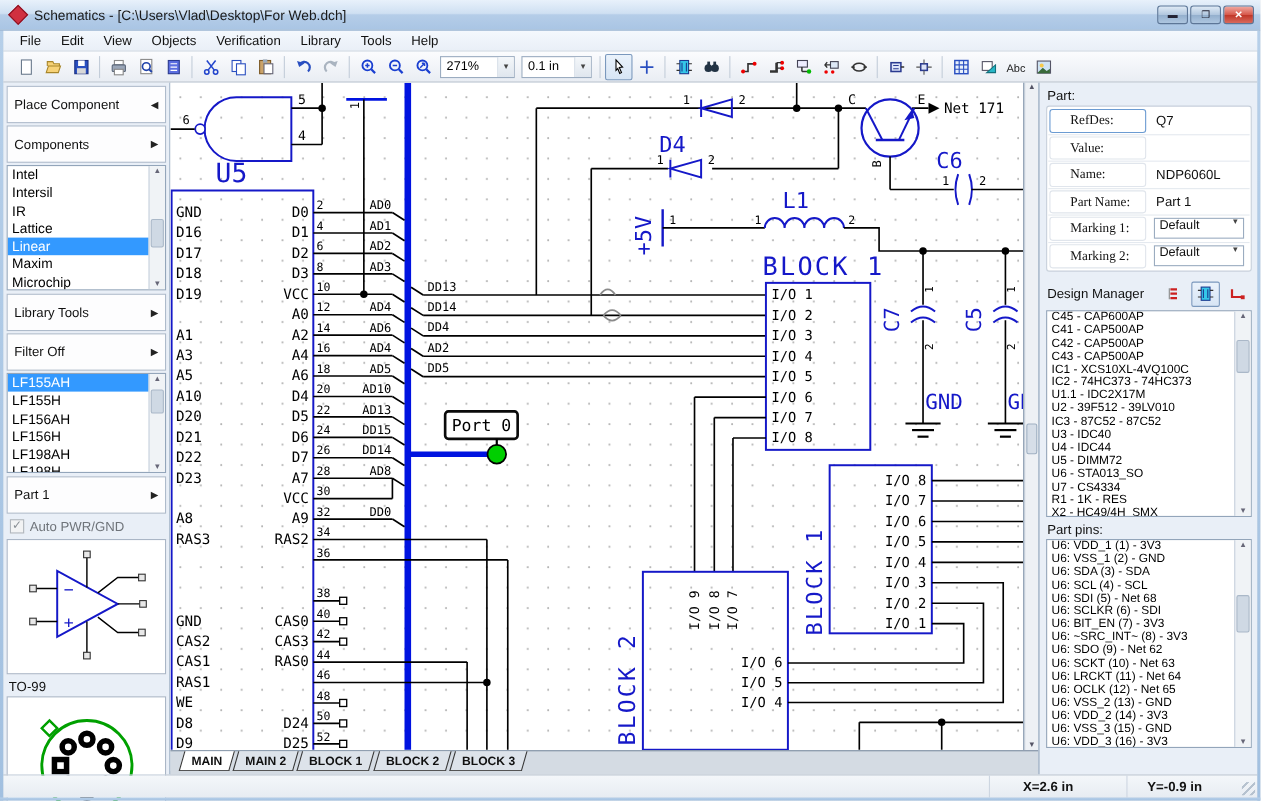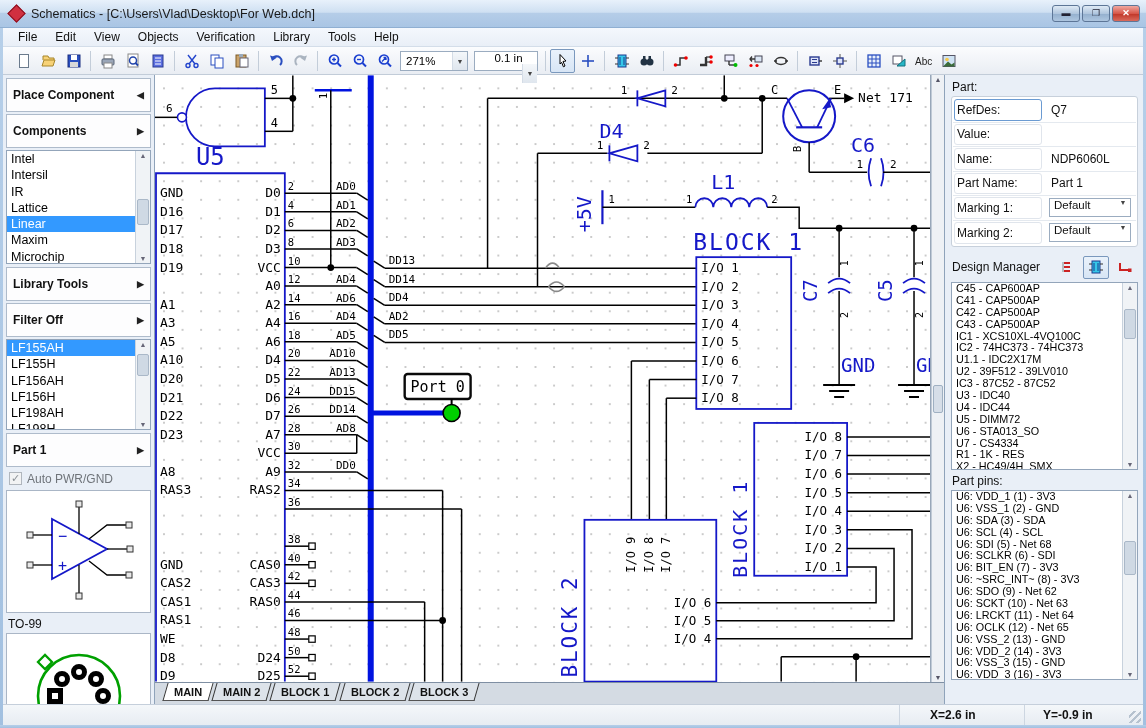--- a/index.html
+++ b/index.html
@@ -27,25 +27,25 @@
   .menu-item { font-size:12px; color:#111; padding:1px 9px; }
 
   
   #toolbar { position:absolute; left:3px; right:3px; top:47px; height:28px;
     background:linear-gradient(#fbfcfe,#e9edf3); border-bottom:1px solid #c2ccd8; display:flex; align-items:center; padding-left:8px; z-index:2;}
   .tbtn { width:25px; height:24px; display:flex; align-items:center; justify-content:center; flex:none; border:1px solid transparent; border-radius:2px; }
   .tbtn.sel { border:1px solid #7a98bd; background:linear-gradient(#eaf2fb,#d7e5f5); }
   .tsep { width:1px; height:20px; background:#c3cdd9; margin:0 4px; flex:none; }
   .combo { height:20px; background:#fff; border:1px solid #9bacc0; display:flex; align-items:center; font-size:11.5px; padding-left:5px; margin:0 3px; flex:none; }
   .combo .cmb-arr { margin-left:auto; width:15px; text-align:center; font-size:7px; color:#444; border-left:1px solid #d4dce6; align-self:stretch; line-height:19px; background:linear-gradient(#f4f7fa,#dfe6ee); }
-  #zoom-combo { width:68px; } #grid-combo { width:64px;flex-direction:column; }
+  #zoom-combo { width:68px; } #grid-combo { width:64px; }
 
   
   #left-panel { position:absolute; left:3px; top:75px; width:152px; bottom:24px; background:#e9eff7; border-right:1px solid #8fa3ba; padding:3px 3px 0 3px; }
-  .lp-header { height:30px; background:#fdfdfe; border:1px solid #aebbcb; display:flex; align-items:center; font-size:12px; padding:16px 6px; margin-bottom:2px; color:#111;font-weight:bold; }
+  .lp-header { height:30px; background:#fdfdfe; border:1px solid #aebbcb; display:flex; align-items:center; font-size:12px; padding:16px 6px; margin-bottom:2px; color:#111; }
   .lp-header .arr { margin-left:auto; font-size:9px; color:#222; }
   .lp-list { background:#fff; border:1px solid #93a5ba; position:relative; overflow:hidden; margin-bottom:3px; }
   #library-list { height:114px; } #part-list { height:91px; }
   .lp-list .item { font-size:12.5px; height:16.3px; line-height:16.3px; padding-left:4px; white-space:nowrap; color:#000; }
   .lp-list .item.sel { background:#3399ff; color:#fff; }
   .lp-scroll { position:absolute; right:0; top:0; bottom:0; width:15px; background:#f0f3f6; border-left:1px solid #c8d2dd; font-size:7px; color:#667; text-align:center; }
   .lp-scroll .sup { position:absolute; top:1px; left:0; right:0; }
   .lp-scroll .sdn { position:absolute; bottom:1px; left:0; right:0; }
   .lp-thumb { position:absolute; left:1px; right:1px; background:#cfd9e4; border:1px solid #aab8c8; border-radius:2px; }
   .chk-row { display:flex; align-items:center; gap:5px; height:19px; margin:2px 0 2px 3px; color:#6f747a; font-size:12px; }
@@ -67,21 +67,21 @@
   .tab { transform:skewX(-16deg); border-left:1.6px solid #333; border-right:1.6px solid #333; border-bottom:1px solid #555; background:#dde3ea; padding:0 8px; display:flex; align-items:center; margin-right:3px; }
   .tab span { transform:skewX(16deg); font-size:11px; font-weight:bold; color:#111; white-space:nowrap; }
   .tab.sel { background:#fff; }
 
   
   #right-panel { position:absolute; left:944px; right:3px; top:75px; bottom:24px; background:#e9eff7; border-left:1px solid #8fa3ba; padding:4px 5px 0 6px; font-size:12px; color:#111; }
   #part-title { margin:1px 0 2px 1px; }
   #part-box { background:#fff; border:1px solid #c7d0db; border-radius:3px; padding:1px; margin-bottom:7px; }
   .pt-row { display:flex; height:24.5px; align-items:center; border-bottom:1px solid #e4e9ef; }
   .pt-row:last-child { border-bottom:none; }
-  .pt-label { width:88px; align-self:stretch; display:flex; align-items:center; padding-left:2px; border:1px solid #e0e5ec; border-radius:3px; margin:1px; }
+  .pt-label { width:88px; align-self:stretch; display:flex; align-items:center; padding-left:18px; border:1px solid #e0e5ec; border-radius:3px; margin:1px;font-family:Liberation Serif, serif; }
   .pt-row.focus .pt-label { border:1px solid #6b9bd2; }
   .pt-val { flex:1; padding-left:8px; }
   .dots-btn { width:82px; height:18px; margin-left:6px; background:linear-gradient(#f7f8fa,#dfe4ea); border:1px solid #98a5b5; border-radius:2px; font-size:11px; line-height:15px; text-align:center; color:#333; }
   .combo-s { width:82px; height:19px; margin-left:6px; border:1px solid #9bacc0; background:#fff; display:flex; align-items:flex-start; font-size:11.5px; padding-left:4px; }
   .combo-s .cmb-arr { margin-left:auto; font-size:7px; color:#444; width:14px; text-align:center; }
   #dm-header { display:flex; align-items:center; height:26px; margin:2px 0 2px 1px; }
   .dm-btn { width:26px; height:23px; display:flex; align-items:center; justify-content:center; border:1px solid transparent; border-radius:2px; margin-left:3px; }
   .dm-btn.sel { border:1px solid #7a98bd; background:linear-gradient(#eaf2fb,#d7e5f5); }
   .rp-list { background:#fff; border:1px solid #93a5ba; position:relative; overflow:hidden; }
   #dm-list { height:188px; margin-bottom:4px; }

